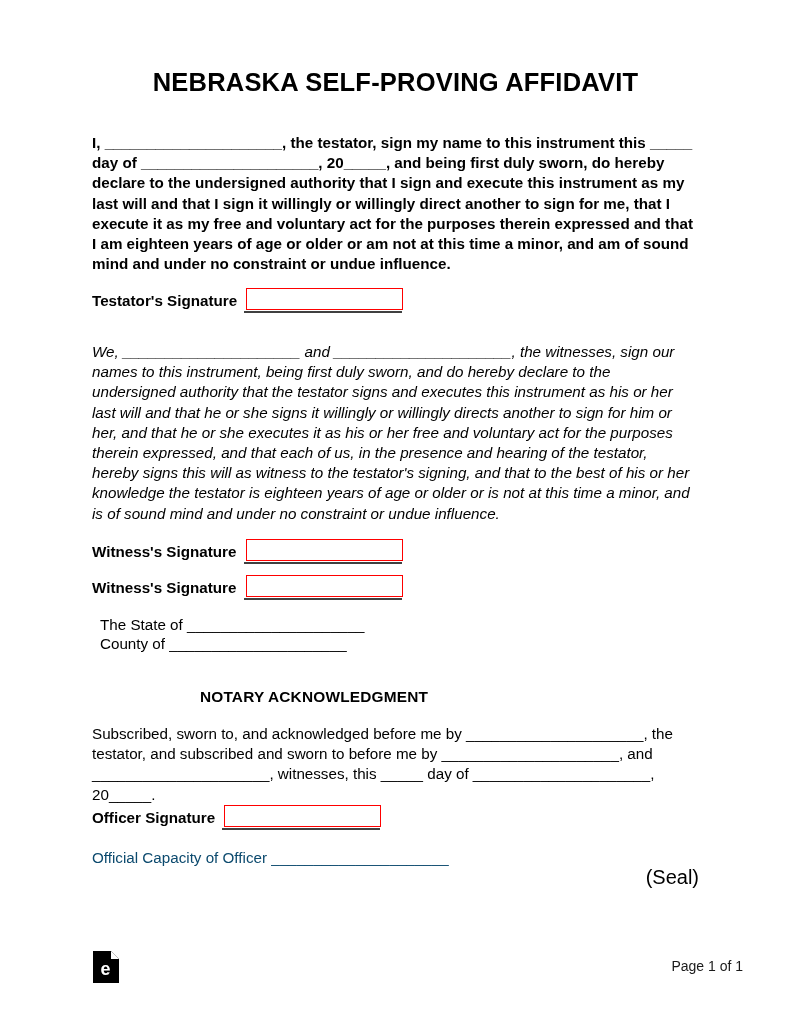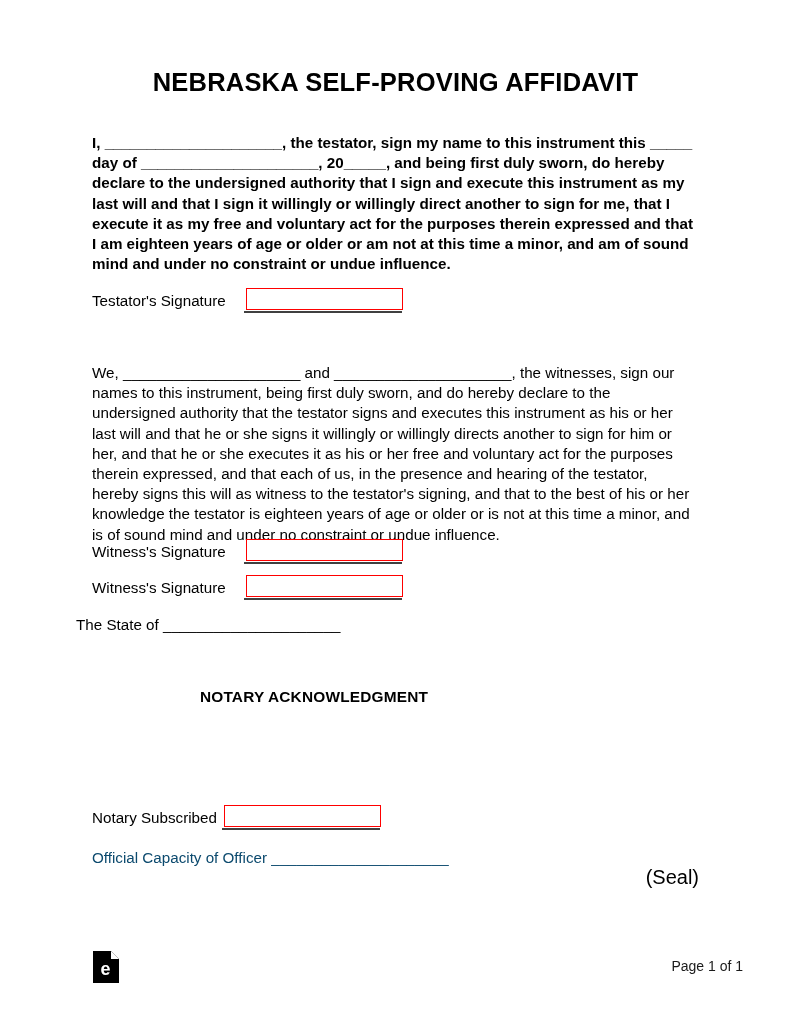--- a/index.html
+++ b/index.html
@@ -32,34 +32,34 @@
   .body-text {
     position: absolute;
     left: 92px;
     width: 604px;
     font-size: 15.2px;
     line-height: 20.2px;
     color: #000000;
     text-align: left;
   }
   #para-testator { top: 133px; font-weight: bold; }
-  #para-witnesses { top: 363px; }
+  #para-witnesses { top: 342px; font-style: italic; }
   #para-notary { top: 724px; }
 
   .sig-row {
     position: absolute;
     left: 92px;
     height: 26px;
   }
   .sig-label {
     position: absolute;
     left: 0;
     top: 4px;
     font-size: 15.2px;
-    font-weight: normal;
+    font-weight: bold;
     white-space: nowrap;
     color: #000000;
   }
   .sig-underline {
     position: absolute;
     border-bottom: 2px solid #404040;
     height: 0;
   }
   .sig-box {
     position: absolute;
@@ -68,21 +68,21 @@
     box-sizing: border-box;
   }
 
   #row-testator { top: 288px; }
   #row-witness-1 { top: 539px; }
   #row-witness-2 { top: 575px; }
   #row-notary { top: 805px; }
 
   .state-line {
     position: absolute;
-    left: 76px;
+    left: 100px;
     font-size: 15.2px;
     line-height: 19px;
     color: #000000;
     white-space: nowrap;
   }
   #line-state { top: 615px; }
   #line-county { top: 634px; }
 
   .section-heading {
     position: absolute;
@@ -160,26 +160,28 @@
   </div>
 
   <div class="sig-row" id="row-witness-2">
     <span class="sig-label">Witness's Signature</span>
     <span class="sig-underline" style="left:152px; top:23px; width:158px;"></span>
     <span class="sig-box" style="left:154px; top:0px; width:157px; height:22px;"></span>
   </div>
 
   <div class="state-line" id="line-state">The State of _____________________</div>
 
+  <div class="state-line" id="line-county">County of _____________________</div>
 
   <div class="section-heading">NOTARY ACKNOWLEDGMENT</div>
 
+  <div class="body-text" id="para-notary">Subscribed, sworn to, and acknowledged before me by _____________________, the testator, and subscribed and sworn to before me by _____________________, and _____________________, witnesses, this _____ day of _____________________, 20_____.</div>
 
   <div class="sig-row" id="row-notary">
-    <span class="sig-label">Notary Subscribed</span>
+    <span class="sig-label">Officer Signature</span>
     <span class="sig-underline" style="left:130px; top:23px; width:158px;"></span>
     <span class="sig-box" style="left:132px; top:0px; width:157px; height:22px;"></span>
   </div>
 
   <div class="capacity-line">Official Capacity of Officer _____________________</div>
 
   <div class="seal-text">(Seal)</div>
 
   <div class="footer-logo">
     <svg width="30" height="34" viewBox="0 0 30 34" xmlns="http://www.w3.org/2000/svg">

